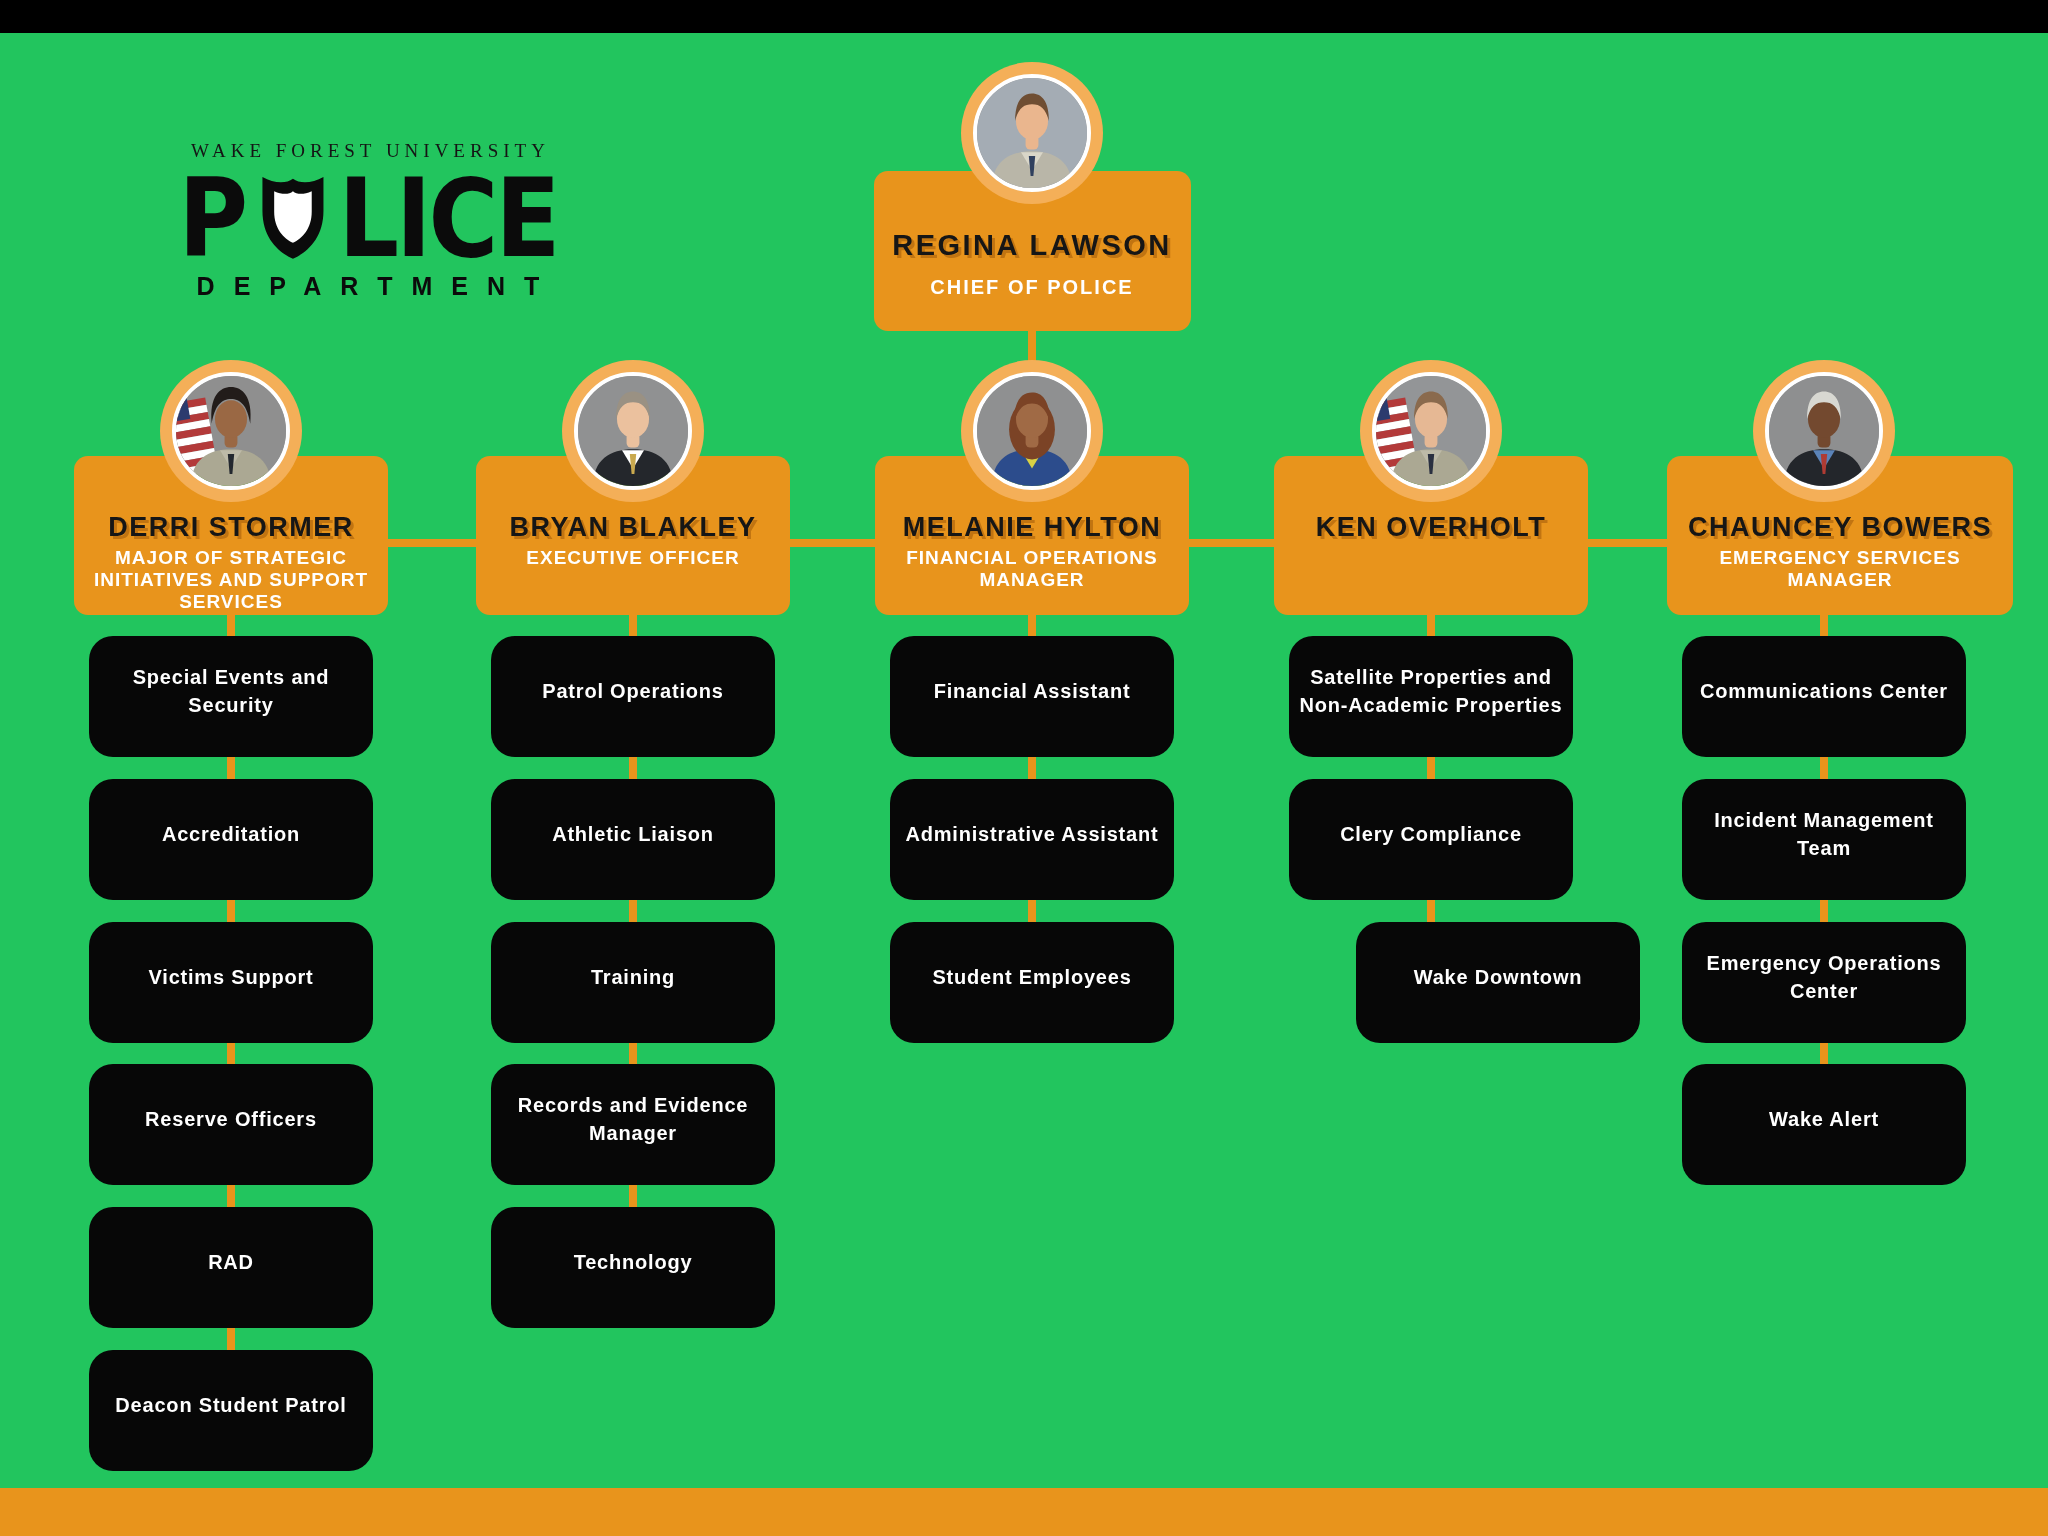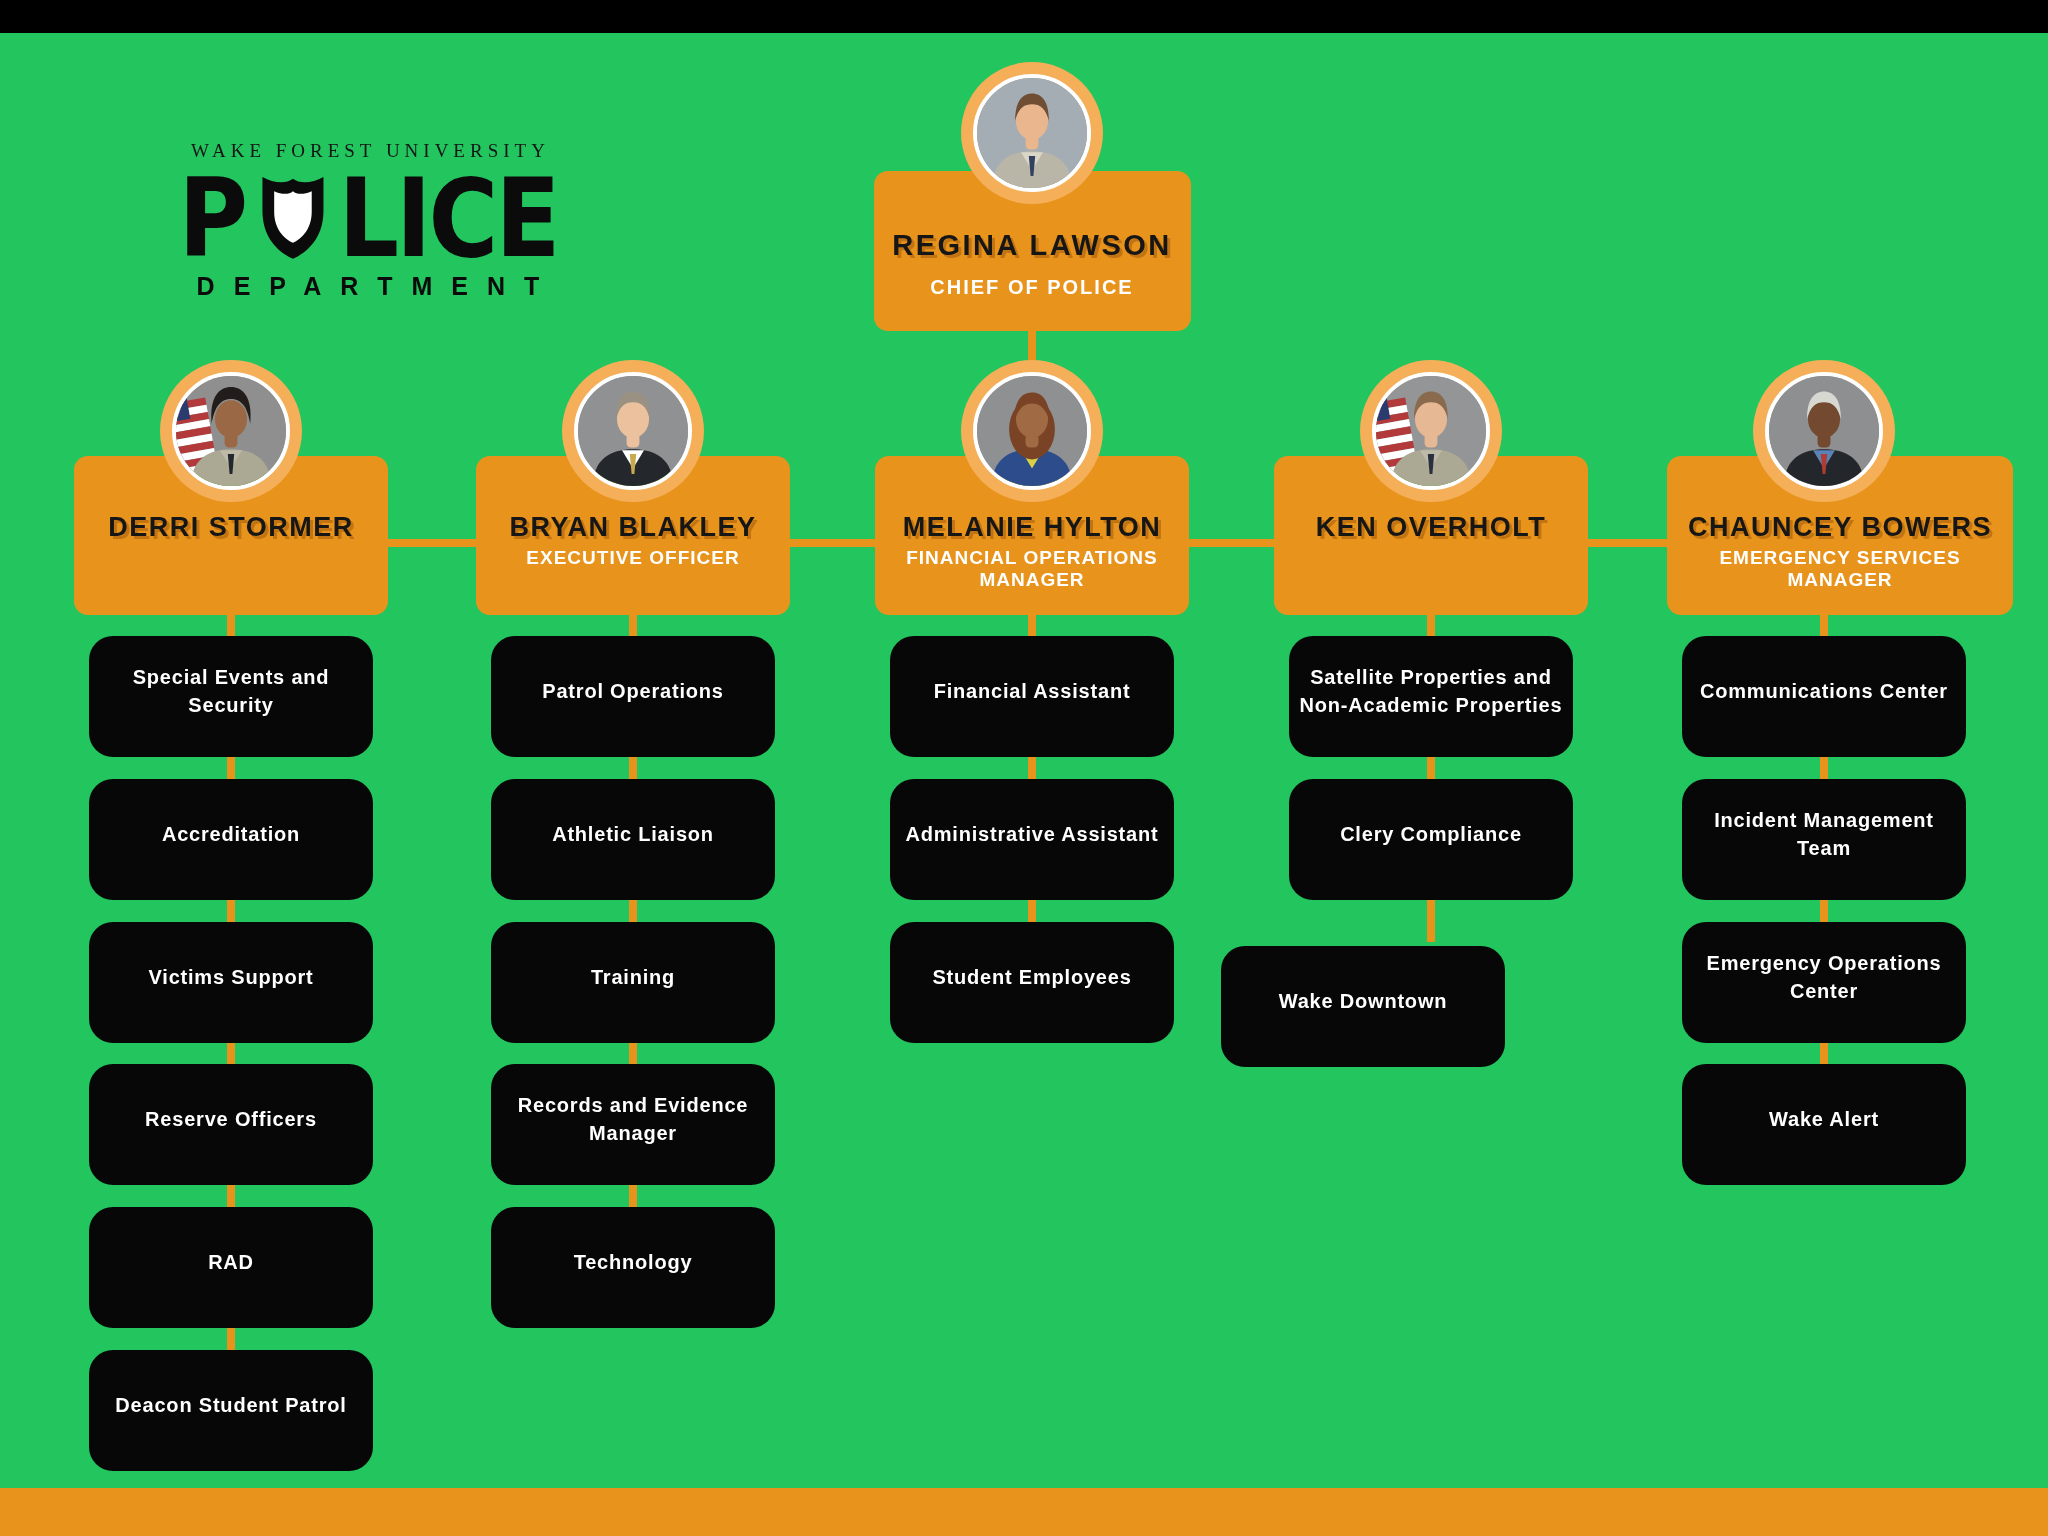--- a/index.html
+++ b/index.html
@@ -87,21 +87,21 @@
       <div class="ubox" style="left: 491px; top: 922px;">Training</div>
       <div class="ubox" style="left: 491px; top: 1064px;">Records and Evidence
 Manager</div>
       <div class="ubox" style="left: 491px; top: 1207px;">Technology</div>
       <div class="ubox" style="left: 890px; top: 636px;">Financial Assistant</div>
       <div class="ubox" style="left: 890px; top: 779px;">Administrative Assistant</div>
       <div class="ubox" style="left: 890px; top: 922px;">Student Employees</div>
       <div class="ubox" style="left: 1289px; top: 636px;">Satellite Properties and
 Non-Academic Properties</div>
       <div class="ubox" style="left: 1289px; top: 779px;">Clery Compliance</div>
-      <div class="ubox" style="left: 1221px; top: 922px; margin-top: 24px;">Wake Downtown</div>
+      <div class="ubox" style="left: 1356px; top: 922px;">Wake Downtown</div>
       <div class="ubox" style="left: 1682px; top: 636px;">Communications Center</div>
       <div class="ubox" style="left: 1682px; top: 779px;">Incident Management
 Team</div>
       <div class="ubox" style="left: 1682px; top: 922px;">Emergency Operations
 Center</div>
       <div class="ubox" style="left: 1682px; top: 1064px;">Wake Alert</div>
       <div class="obox chief" style="left: 873.5px; top: 171px; width: 317px; height: 160px;">
         <div class="pname">REGINA LAWSON</div>
         <div class="ptitle">CHIEF OF POLICE</div>
       </div>
@@ -113,20 +113,23 @@
             <path d="M48,81 L60,101 L72,81 Z" fill="#D9D6C8"></path>
             <path d="M56.5,85 L63.5,85 L61.5,107 L58.5,107 Z" fill="#30405E"></path>
             <rect x="53" y="62" width="14" height="16" rx="5" fill="#EAB68E"></rect>
             <ellipse cx="60" cy="47" rx="17.5" ry="20.5" fill="#EAB68E"></ellipse>
             <path d="M41.5,47 C41.5,26 49,17 60,17 C71,17 78.5,26 78.5,47 C75,33 69,28.5 60,28.5 C51,28.5 45,33 41.5,47 Z" fill="#6F4E33"></path>
           </svg>
         </div>
       </div>
       <div class="obox" style="left: 74px; top: 456px; width: 314px; height: 159px;">
         <div class="pname">DERRI STORMER</div>
+        <div class="ptitle">MAJOR OF STRATEGIC
+INITIATIVES AND SUPPORT
+SERVICES</div>
       </div>
       <div class="circle" style="left: 160px; top: 360px;">
         <div class="ph">
           <svg viewBox="0 0 120 120" width="110" height="110">
             <rect width="120" height="120" fill="#8F8F8F"></rect>
             <g transform="rotate(-10 20 60)">
               <rect x="-10" y="26" width="48" height="8" fill="#B33A3A"></rect>
               <rect x="-10" y="34" width="48" height="8" fill="#FFFFFF"></rect>
               <rect x="-10" y="42" width="48" height="8" fill="#B33A3A"></rect>
               <rect x="-10" y="50" width="48" height="8" fill="#FFFFFF"></rect>

